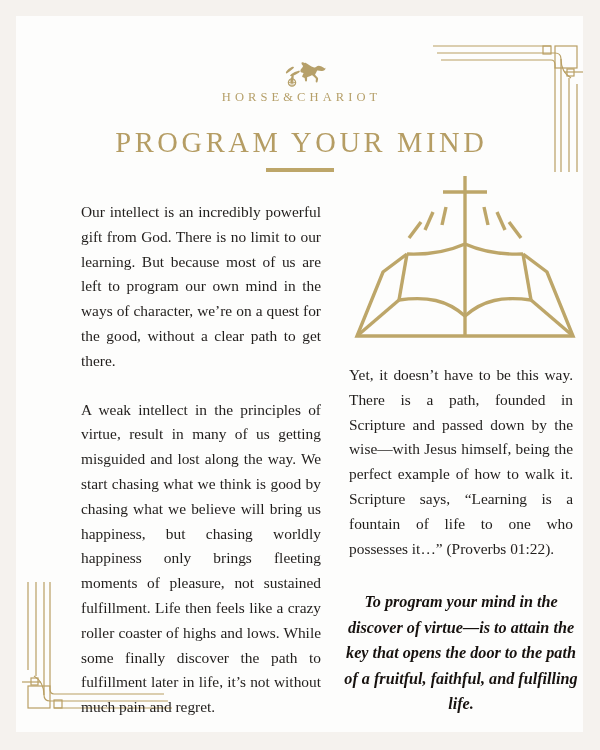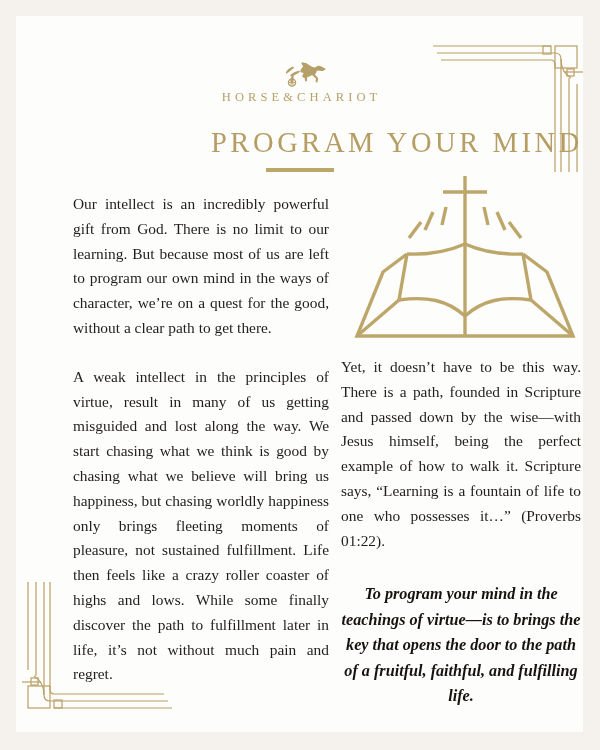--- a/index.html
+++ b/index.html
@@ -72,21 +72,21 @@
   }
   .brand-word .amp {
     color: #b6a06a;
   }
 
   .headline {
     position: absolute;
     left: 0;
     right: 0;
     top: 111px;
-    text-align: right;
+    text-align: center;
     font-family: "Liberation Serif", serif;
     font-size: 28.5px;
     letter-spacing: 3.6px;
     text-indent: 3.6px;
     color: #b59d64;
     white-space: nowrap;
   }
   .rule {
     position: absolute;
     left: 50%;
@@ -116,21 +116,21 @@
     top: 176px;
     width: 256px;
   }
   .col-right {
     position: absolute;
     left: 325px;
     top: 339px;
     width: 240px;
   }
   p.body {
-    margin: 0;
+    margin: 8px;
     font-family: "Liberation Serif", serif;
     font-size: 15.4px;
     line-height: 24.8px;
     color: #201d1b;
     text-align: justify;
     text-justify: inter-word;
     hyphens: none;
   }
   p.body + p.body {
     margin-top: 24px;
@@ -238,17 +238,17 @@
       </svg>
     </div>
 
     <div class="col-left">
       <p class="body last-line-left">Our intellect is an incredibly powerful gift from God. There is no limit to our learning. But because most of us are left to program our own mind in the ways of character, we’re on a quest for the good, without a clear path to get there.</p>
       <p class="body last-line-left">A weak intellect in the principles of virtue, result in many of us getting misguided and lost along the way. We start chasing what we think is good by chasing what we believe will bring us happiness, but chasing worldly happiness only brings fleeting moments of pleasure, not sustained fulfillment. Life then feels like a crazy roller coaster of highs and lows. While some finally discover the path to fulfillment later in life, it’s not without much pain and regret.</p>
     </div>
 
     <div class="col-right">
       <p class="body last-line-left">Yet, it doesn’t have to be this way. There is a path, founded in Scripture and passed down by the wise—with Jesus himself, being the perfect example of how to walk it. Scripture says, “Learning is a fountain of life to one who possesses it…” (Proverbs 01:22).</p>
-      <p class="closing">To program your mind in the teachings of virtue—is to brings the key that opens the door to the path of a fruitful, faithful, and fulfilling life.</p>
+      <p class="closing">To program your mind in the discover of virtue—is to attain the key that opens the door to the path of a fruitful, faithful, and fulfilling life.</p>
     </div>
 
   </div>
 </div>
 
 </body></html>

